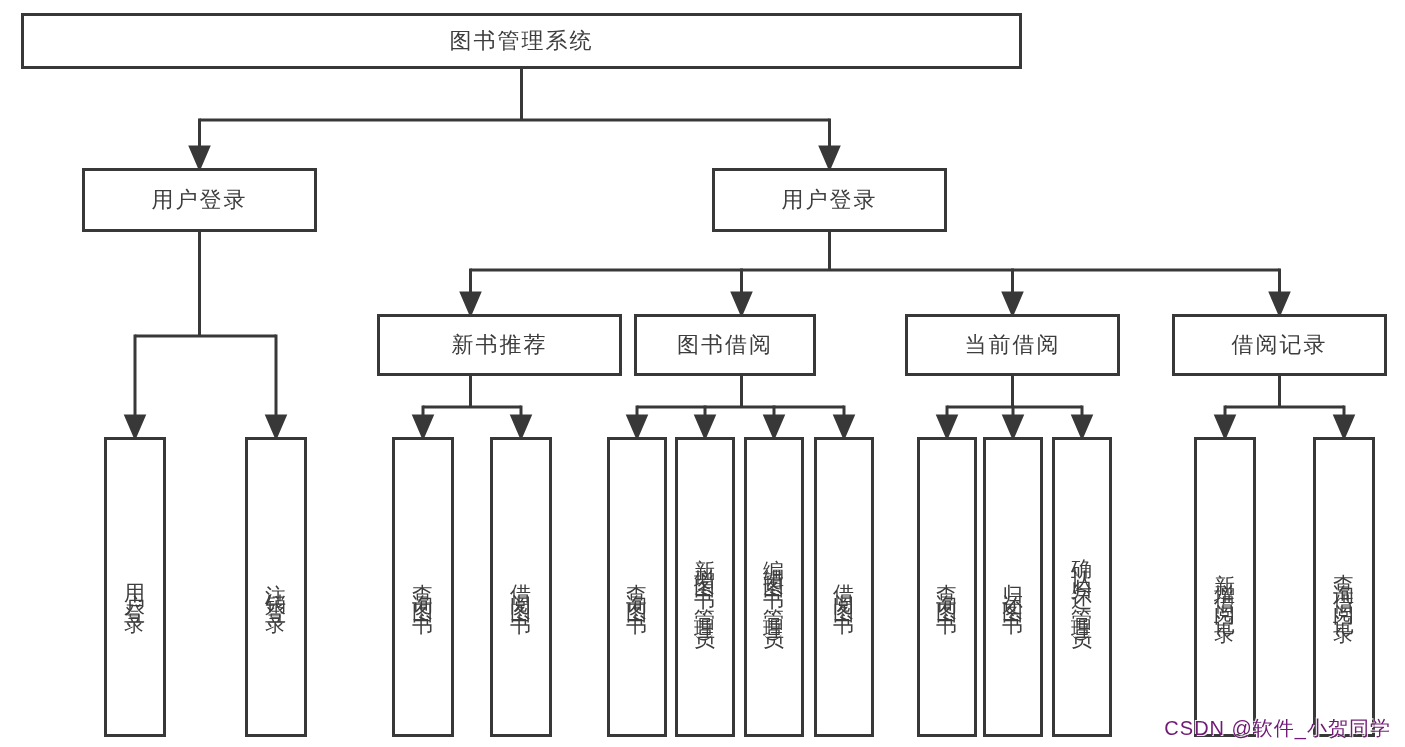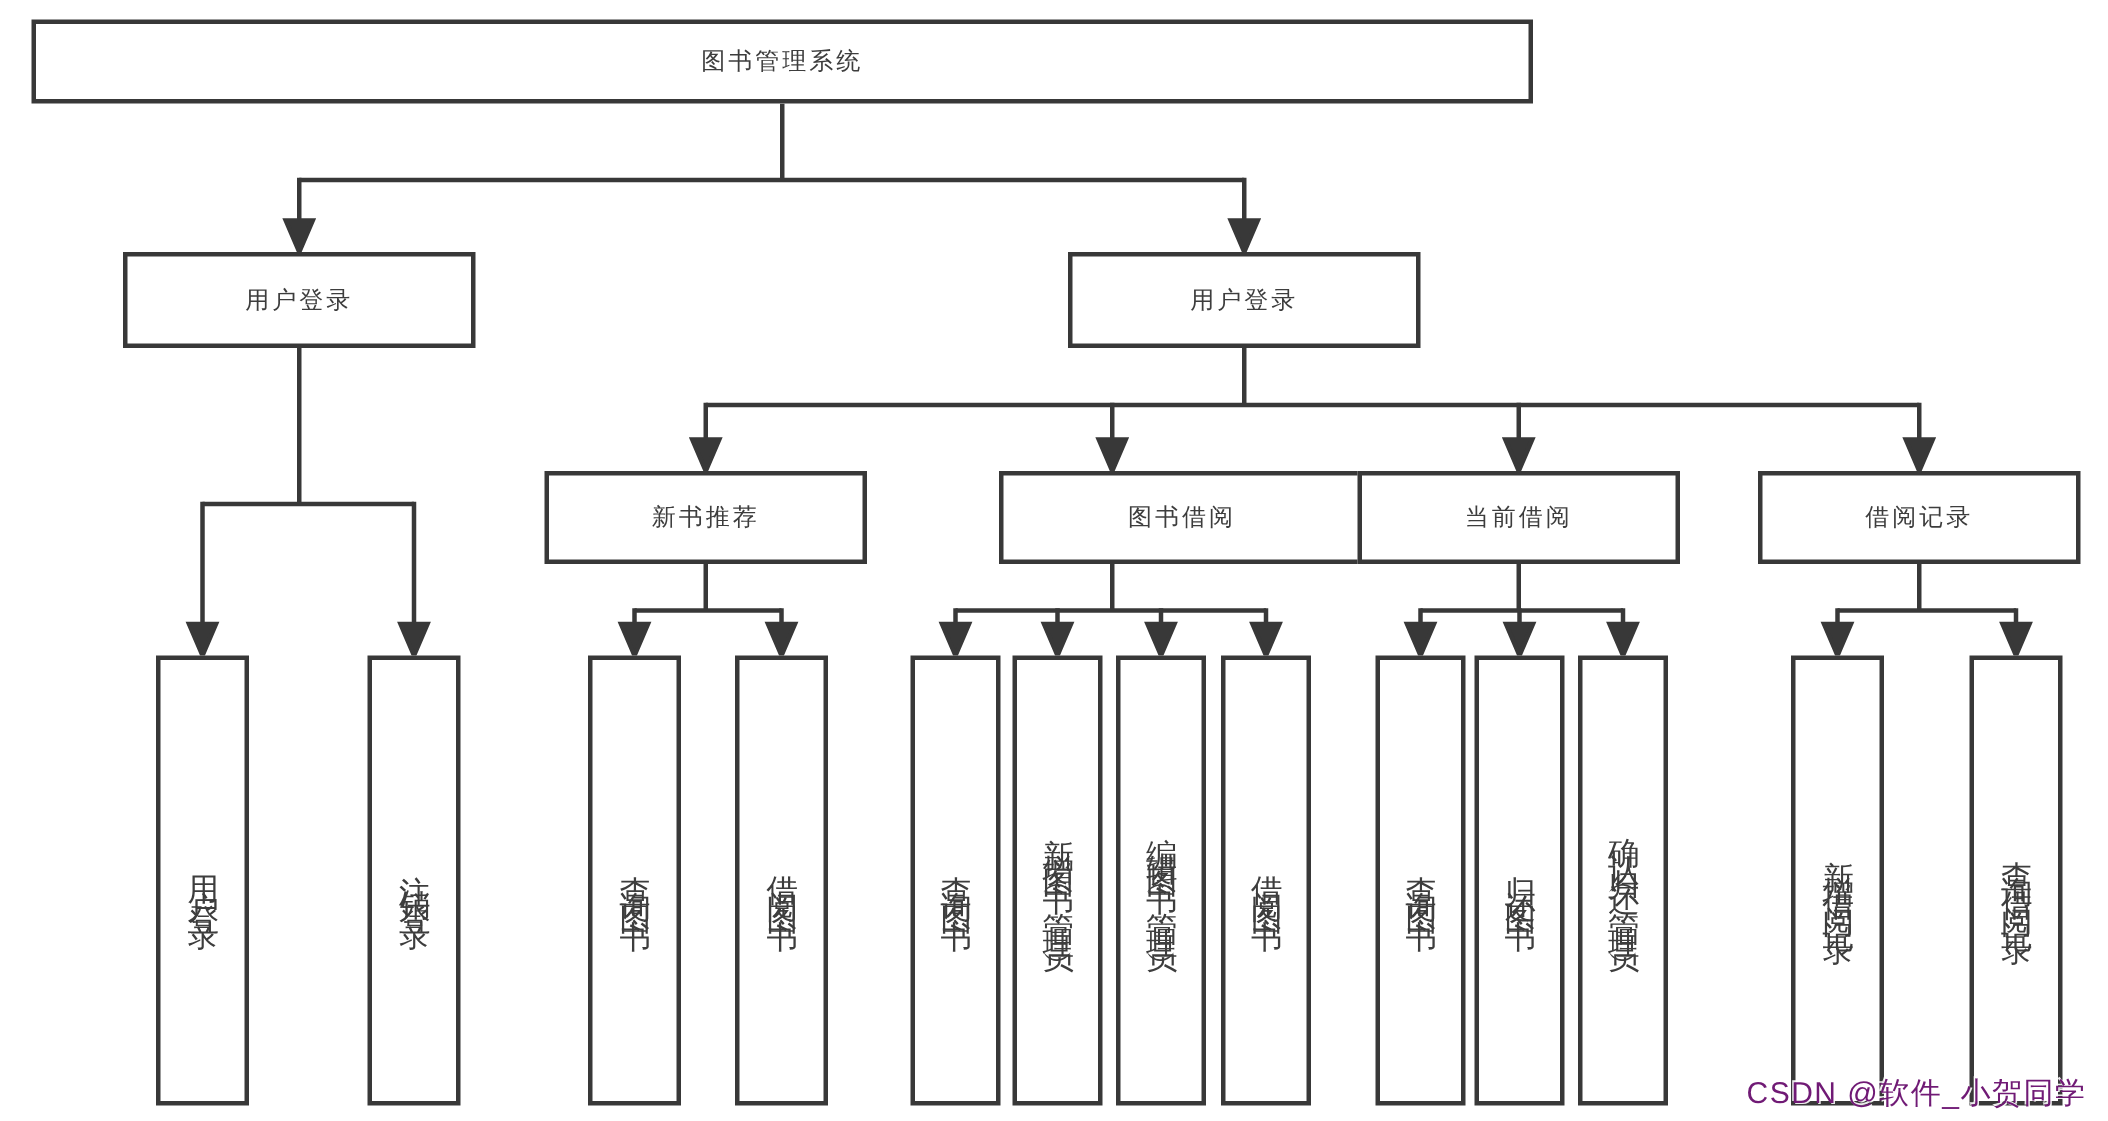--- a/index.html
+++ b/index.html
@@ -15,21 +15,21 @@
     position:absolute;
     box-sizing:border-box;
     border:3px solid #383838;
     background:#ffffff;
     color:#3d3d3d;
     display:flex;
     align-items:center;
     justify-content:center;
     text-align:center;
   }
-  .hbox{font-size:16px;letter-spacing:2px;white-space:nowrap;}
+  .hbox{font-size:22px;letter-spacing:2px;white-space:nowrap;}
   .leaf{font-size:21px;}
   .vtext{
     writing-mode:vertical-rl;
     text-orientation:mixed;
     letter-spacing:10px;
     line-height:1;
   }
   .watermark{
     position:absolute;
     right:14px;
@@ -114,24 +114,24 @@
     <span>图书管理系统</span>
   </div>
 
   <div class="node hbox" style="left:82px;top:168px;width:235px;height:64px">
     <span>用户登录</span>
   </div>
   <div class="node hbox" style="left:712px;top:168px;width:235px;height:64px">
     <span>用户登录</span>
   </div>
 
-  <div class="node hbox" style="left:363px;top:314px;width:215px;height:62px">
+  <div class="node hbox" style="left:377px;top:314px;width:245px;height:62px">
     <span>新书推荐</span>
   </div>
-  <div class="node hbox" style="left:666px;top:314px;width:244px;height:62px">
+  <div class="node hbox" style="left:634px;top:314px;width:182px;height:62px">
     <span>图书借阅</span>
   </div>
   <div class="node hbox" style="left:905px;top:314px;width:215px;height:62px">
     <span>当前借阅</span>
   </div>
   <div class="node hbox" style="left:1172px;top:314px;width:215px;height:62px">
     <span>借阅记录</span>
   </div>
 
   <div class="node leaf" style="left:104px;top:437px;width:62px;height:300px">

